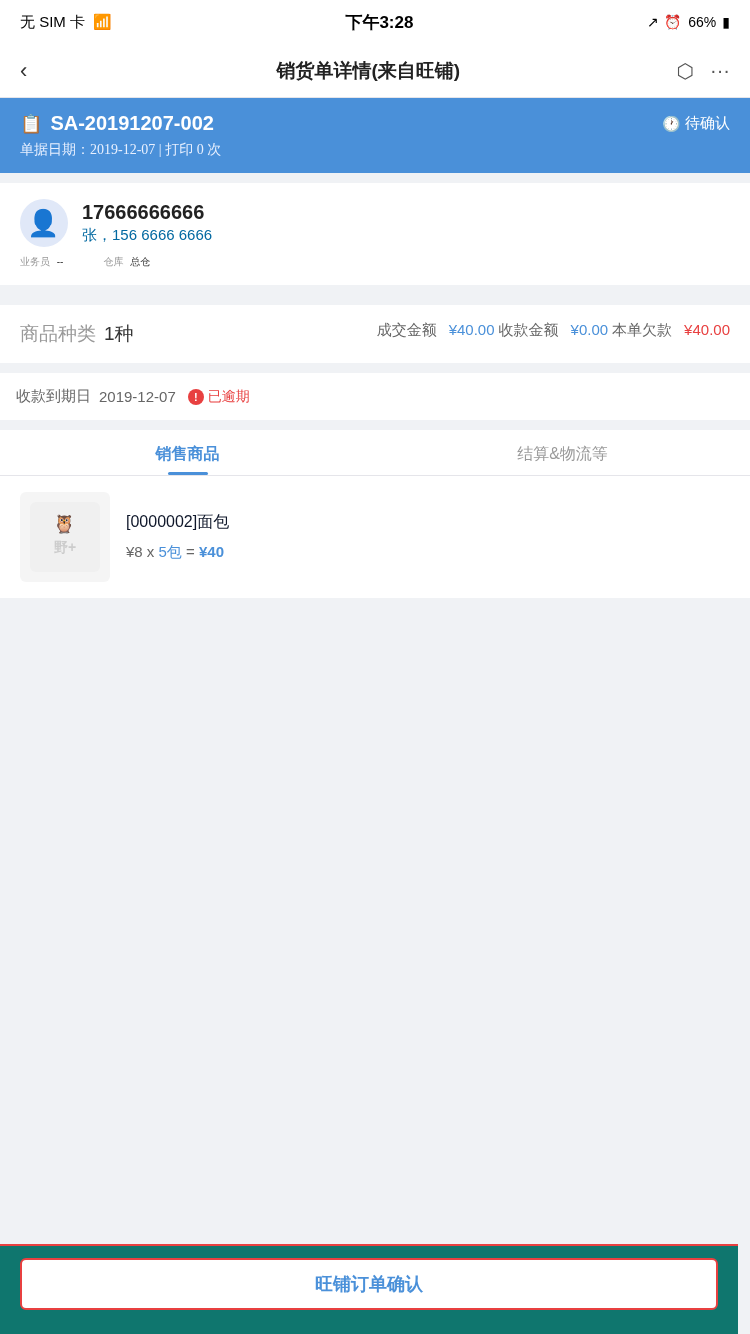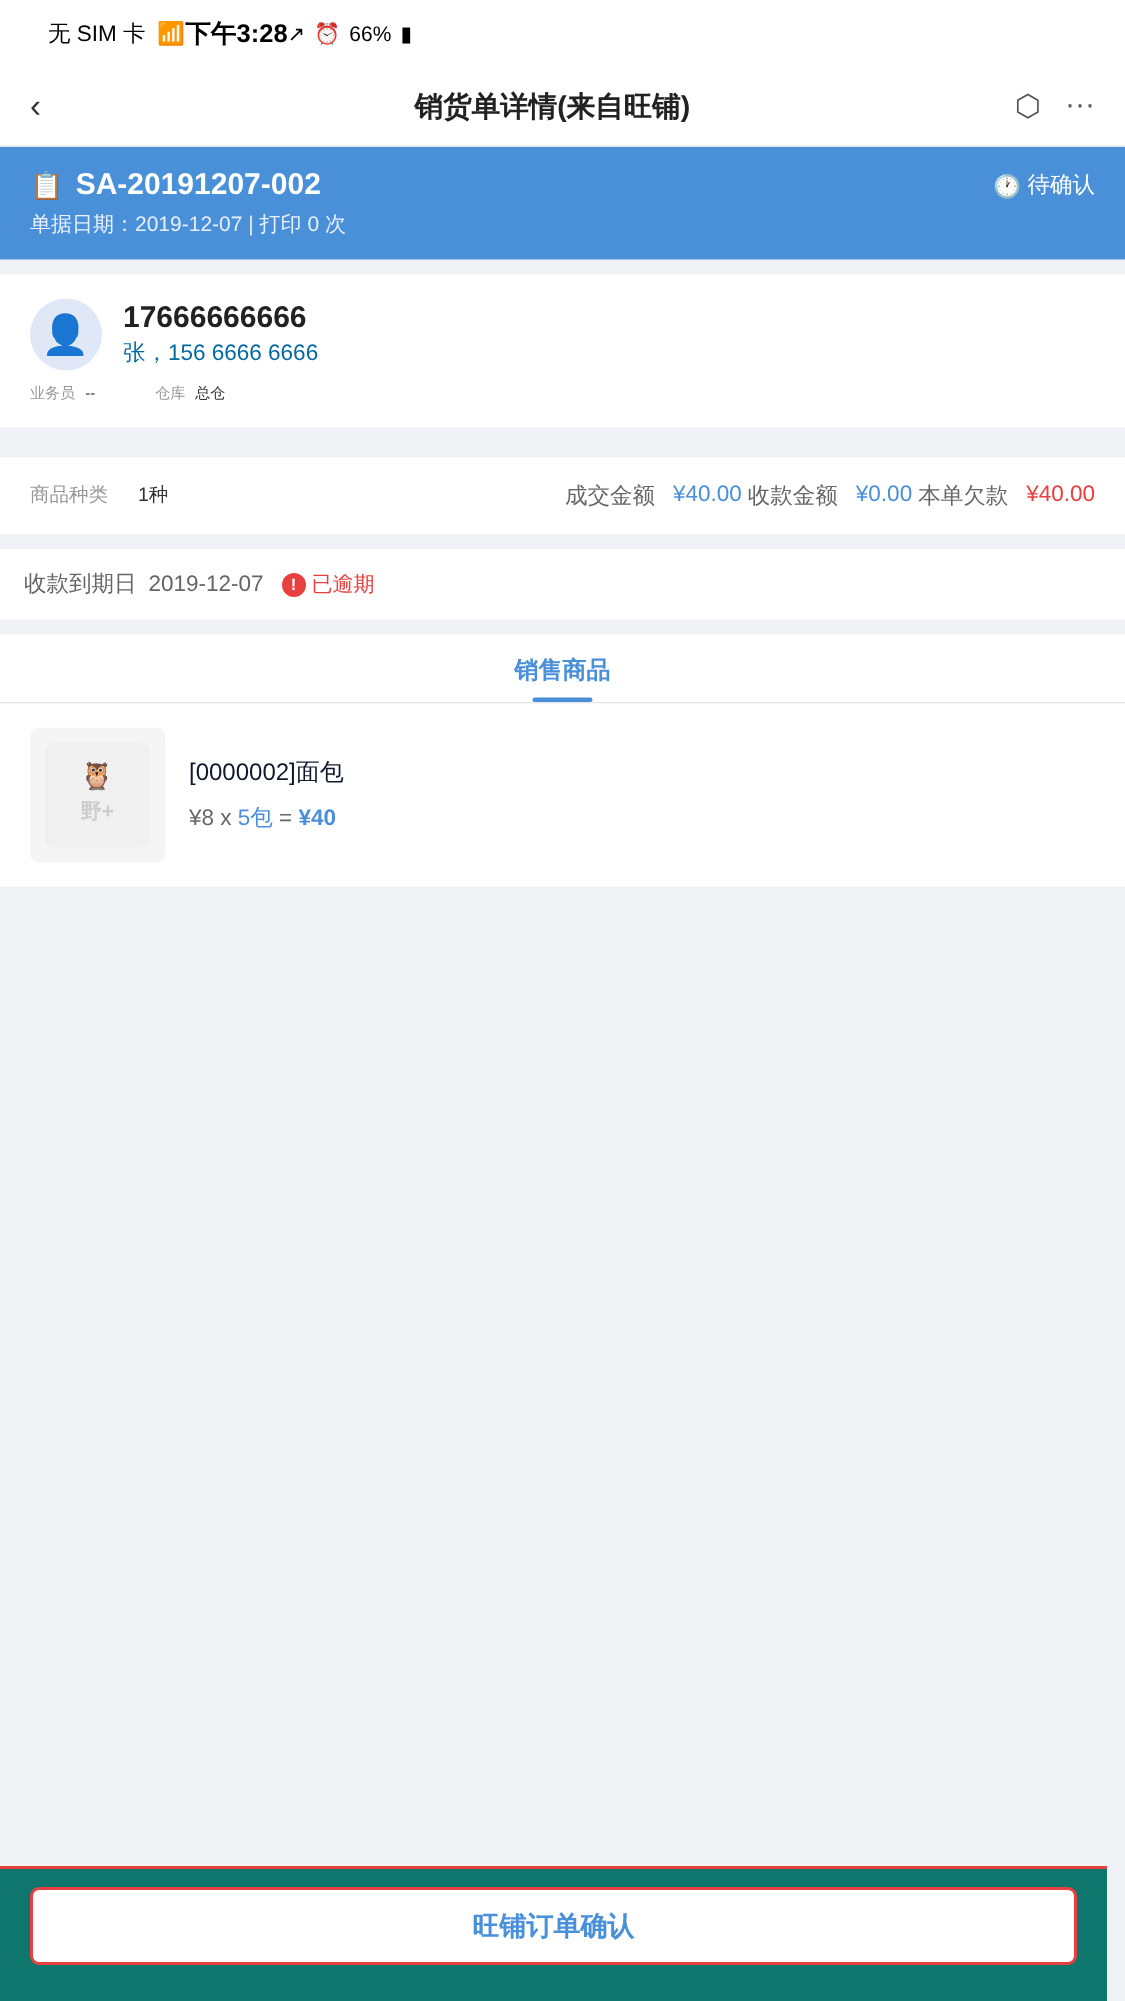--- a/index.html
+++ b/index.html
@@ -12,21 +12,22 @@
       position: relative;
       overflow-x: hidden;
     }
 
     
     .status-bar {
       background: #fff;
       height: 44px;
       display: flex;
       align-items: center;
-      padding: 0 32px;
+      justify-content: space-between;
+      padding: 0 20px;
       font-size: 15px;
       font-weight: 500;
     }
     .status-left { display: flex; align-items: center; gap: 8px; }
     .status-center { font-size: 17px; font-weight: 600; }
     .status-right { display: flex; align-items: center; gap: 6px; font-size: 14px; }
 
     
     .nav-bar {
       background: #fff;
@@ -85,20 +86,21 @@
     .status-tag {
       display: flex;
       align-items: center;
       gap: 4px;
       color: #fff;
       font-size: 15px;
     }
     .order-date {
       font-size: 14px;
       color: #e8f0ff;
+      font-family: Liberation Serif, serif;
     }
 
     
     .card {
       background: #fff;
       margin-top: 10px;
       padding: 16px 20px;
     }
 
     
@@ -145,22 +147,22 @@
       background: #fff;
       margin-top: 10px;
       padding: 16px 20px;
       display: flex;
       justify-content: space-between;
       align-items: flex-start;
     }
     .summary-left {
       display: flex;
       align-items: flex-end;
-      gap: 20px;
-      font-size: 13px;
+      gap: 8px;
+      font-size: 19px;
       color: #666;
     }
     .summary-label { color: #999; }
     .summary-value { color: #333; font-weight: 500; }
     .summary-right {
       display: flex;
       flex-direction: row;
       align-items: flex-end;
       gap: 4px;
     }
@@ -400,20 +402,23 @@
     <div class="overdue-badge">
       <div class="overdue-dot">!</div>
       <span>已逾期</span>
     </div>
   </div>
 
   <div class="tabs-container">
     <div class="tab active">
       <span>销售商品</span>
     </div>
+    <div class="tab">
+      <span>结算&amp;物流等</span>
+    </div>
   </div>
 
   <div class="product-card">
     <div class="product-thumb">
 
       <svg width="70" height="70" viewBox="0 0 70 70">
         <rect width="70" height="70" rx="6" fill="#f0f0f0"></rect>
         <text x="35" y="28" text-anchor="middle" font-size="18" fill="#bbb" font-weight="bold" font-family="Arial">🦉</text>
         <text x="35" y="50" text-anchor="middle" font-size="14" fill="#ccc" font-weight="bold" font-family="Arial">野+</text>
       </svg>

